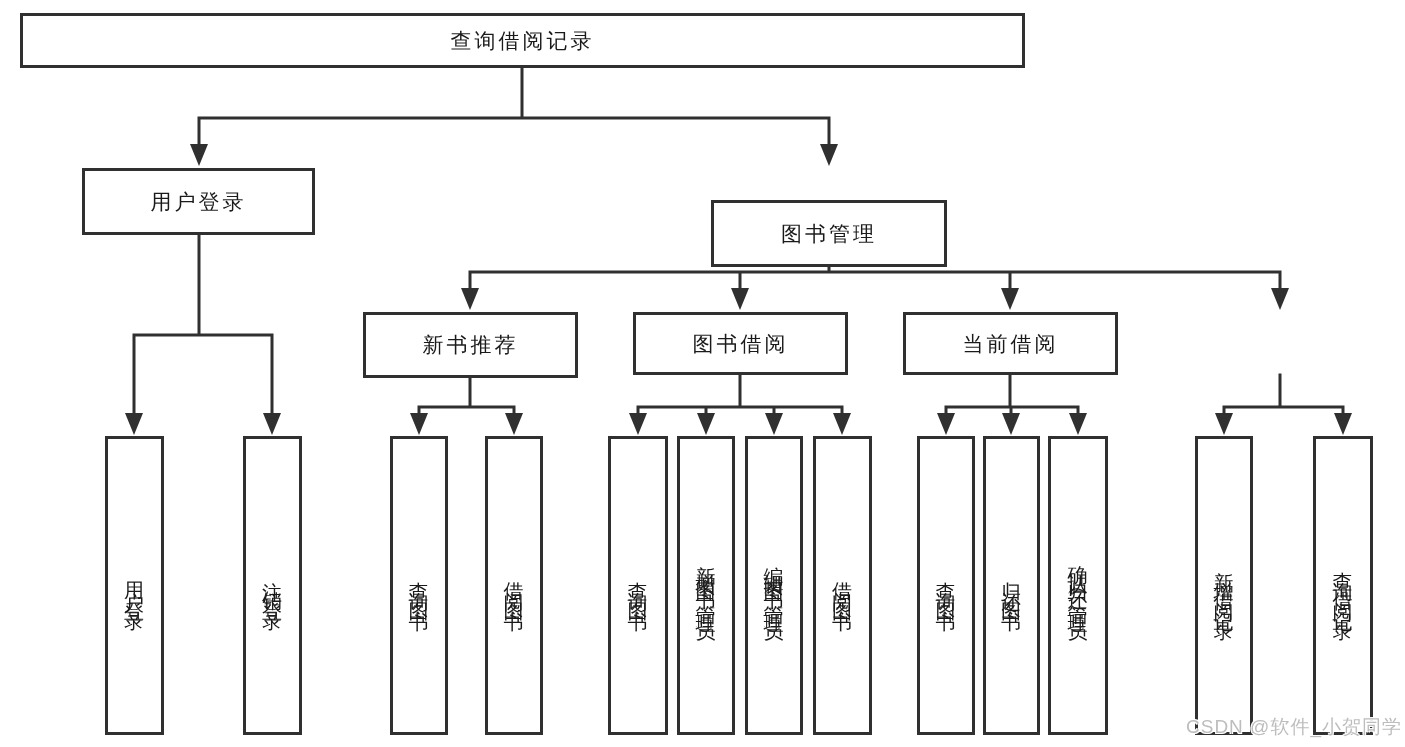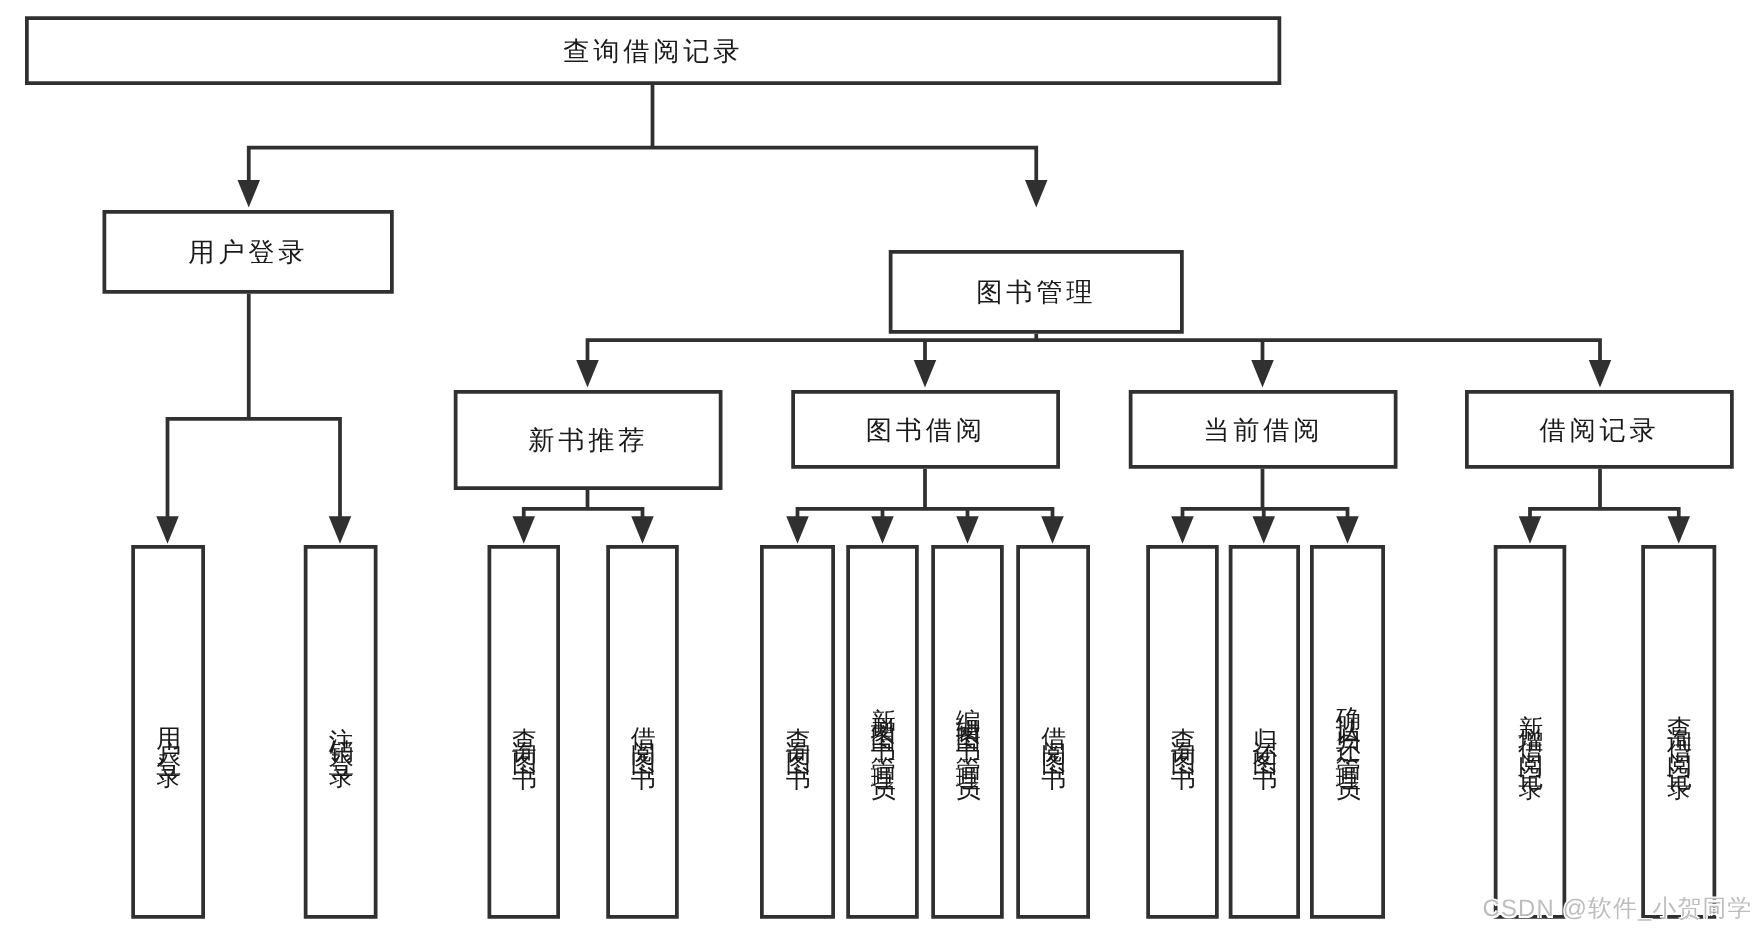--- a/index.html
+++ b/index.html
@@ -91,24 +91,23 @@
       <polygon points="1215,413 1233,413 1224,435"></polygon>
       <polygon points="1334,413 1352,413 1343,435"></polygon>
     </g>
   </svg>
 
   <div class="hnode" style="left:20px; top:13px; width:1005px; height:55px;">查询借阅记录</div>
 
   <div class="hnode" style="left:82px; top:168px; width:233px; height:67px;">用户登录</div>
   <div class="hnode" style="left:711px; top:168px; width:236px; height:67px;margin-top:32px;">图书管理</div>
 
-  <div class="hnode" style="left:363px; top:312px; width:215px; height:80px;">新书推荐</div>
+  <div class="hnode" style="left:363px; top:312px; width:215px; height:66px;">新书推荐</div>
   <div class="hnode" style="left:903px; top:312px; width:215px; height:63px;">当前借阅</div>
   <div class="hnode" style="left:633px; top:312px; width:215px; height:63px;">图书借阅</div>
-  <div class="hnode" style="left:1172px; top:312px; width:215px; height:63px;">借阅记录</div>
 
   <div class="vnode" style="left:105px; width:59px;">用户登录</div>
   <div class="vnode" style="left:243px; width:59px;">注销登录</div>
 
   <div class="vnode" style="left:390px; width:58px;">查询图书</div>
   <div class="vnode" style="left:485px; width:58px;">借阅图书</div>
 
   <div class="vnode" style="left:608px; width:60px;">查询图书</div>
   <div class="vnode long" style="left:677px; width:58px;">新增图书（管理员）</div>
   <div class="vnode long" style="left:745px; width:58px;">编辑图书（管理员）</div>

